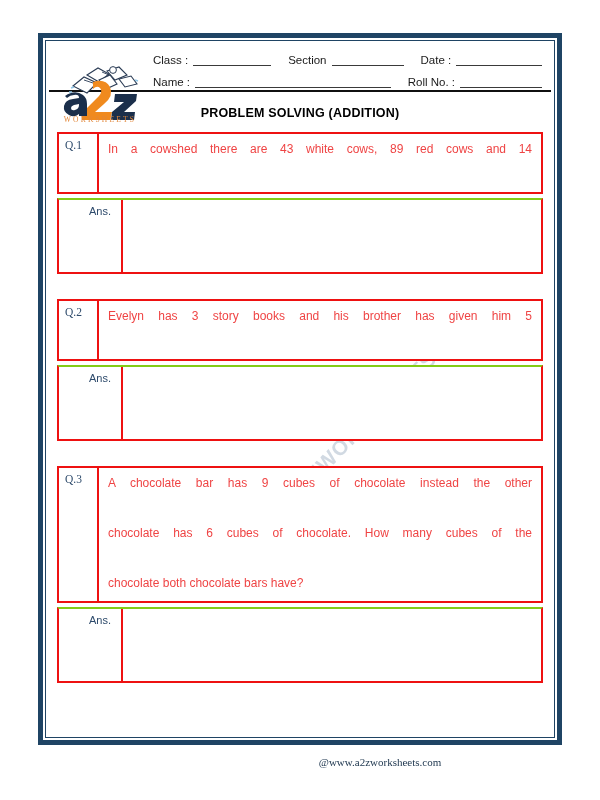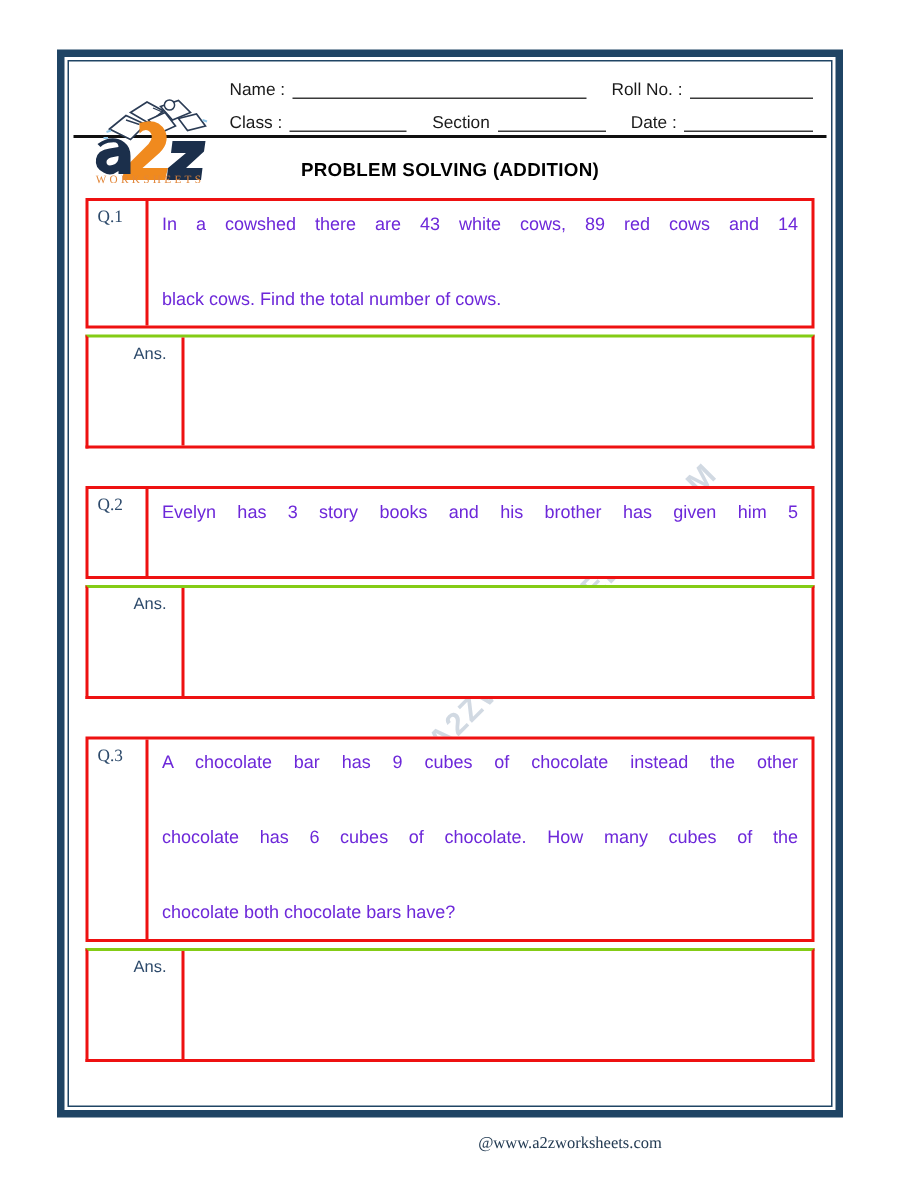--- a/index.html
+++ b/index.html
@@ -146,21 +146,21 @@
     box-sizing: border-box;
     color: #2d4a6b;
     font-size: 11.5px;
     padding: 5px 0 0 6px;
     font-family: "Liberation Serif", serif;
   }
   .a-label { font-family: "Liberation Sans", sans-serif; font-size: 11px; }
 
   .q-text {
     flex: 1 1 auto;
-    color: #6d28d9;
+    color: #ef4444;
     font-size: 12px;
     line-height: 25px;
     padding: 3px 9px 5px 9px;
     text-align: justify;
     text-justify: inter-word;
     box-sizing: border-box;
     font-family: "Liberation Sans", sans-serif;
   }
   .q-text p { margin: 0; }
   .q-text p.j { text-align: justify; }
@@ -226,49 +226,48 @@
                      M22 42 l-5 1 q-3 1 -3 3 q0 3 4 2 q4 -1 4 -5 z" fill="#1b2f4b" fill-rule="evenodd"></path>
 
             <path d="M58 32 h22 l-1 7 l-12 11 h11 l-1 8 h-23 l1 -8 l12 -10 h-10 z" fill="#1b2f4b"></path>
             <text x="43" y="60" text-anchor="middle" font-family="Liberation Serif, serif" font-size="7.5" fill="#e2873a" letter-spacing="2.2">WORKSHEETS</text>
           </svg>
         </div>
 
 
         <div class="fields">
           <div class="field-row">
-            <span class="lbl">Name :</span>
-            <span class="rule name"></span>
-            <span class="spacer-sm"></span>
-            <span class="lbl">Roll No. :</span>
-            <span class="rule roll"></span>
-          </div>
-          <div class="field-row">
             <span class="lbl">Class :</span>
             <span class="rule cls"></span>
             <span class="spacer-sm"></span>
             <span class="lbl">Section</span>
             <span class="rule sect"></span>
             <span class="spacer-sm"></span>
             <span class="lbl">Date :</span>
             <span class="rule date"></span>
           </div>
+          <div class="field-row">
+            <span class="lbl">Name :</span>
+            <span class="rule name"></span>
+            <span class="spacer-sm"></span>
+            <span class="lbl">Roll No. :</span>
+            <span class="rule roll"></span>
+          </div>
         </div>
       </div>
 
       <div class="ws-title">PROBLEM SOLVING (ADDITION)</div>
 
       <div class="q-list">
 
         <div class="q-block">
           <div class="q-row">
             <div class="q-label">Q.1</div>
             <div class="q-text">
               <p class="j">In a cowshed there are 43 white cows, 89 red cows and 14</p>
-              <p>black cows. Find the total number of cows.</p>
             </div>
           </div>
           <div class="a-row">
             <div class="a-label">Ans.</div>
             <div class="a-space"></div>
           </div>
         </div>
 
         <div class="q-block">
           <div class="q-row">

